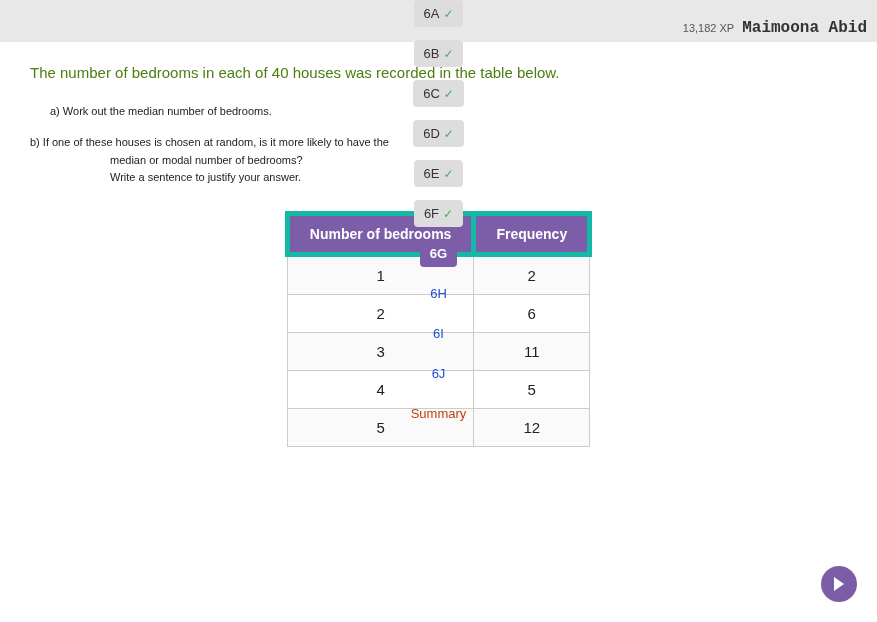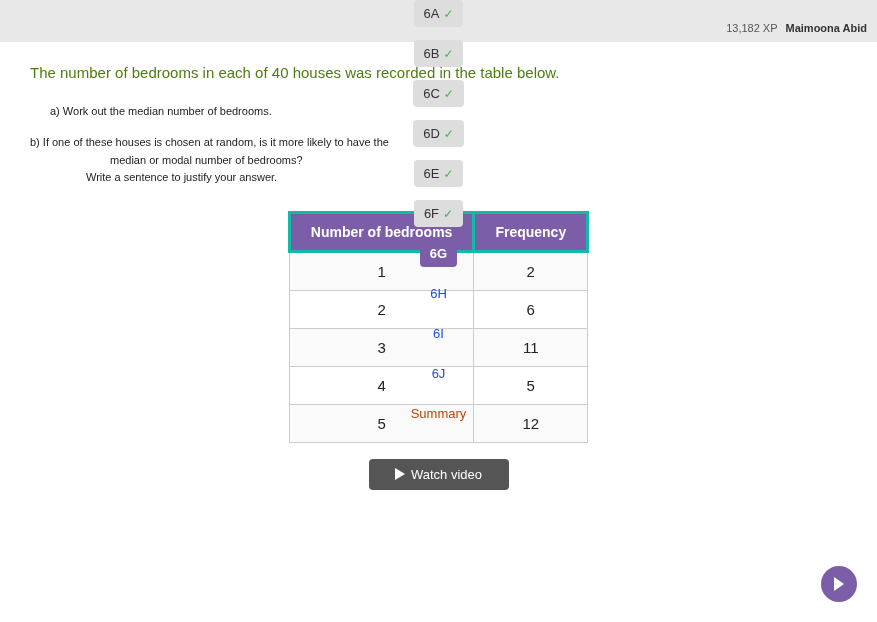--- a/index.html
+++ b/index.html
@@ -39,22 +39,23 @@
       margin-top: 16px;
     }
 
     .xp-label {
       color: #555;
       font-size: 11px;
     }
 
     .username-label {
       color: #333;
-      font-size: 11px;
+      font-size: 16px;
       font-weight: bold;
+      font-family: Liberation Mono, monospace;
     }
 
     .nav-tab {
       display: flex;
       align-items: center;
       padding: 6px 10px;
       border-radius: 4px;
       cursor: pointer;
       font-size: 13px;
       color: #333;
@@ -140,21 +141,21 @@
       min-width: 280px;
     }
 
     table thead tr th {
       background: #7b5ea7;
       color: #fff;
       font-size: 14px;
       font-weight: bold;
       padding: 10px 20px;
       text-align: center;
-      border: 3px solid #14b8a6;
+      border: 5px solid #14b8a6;
     }
 
     table tbody tr td {
       background: #fff;
       color: #222;
       font-size: 15px;
       padding: 10px 20px;
       text-align: center;
       border: 1px solid #ccc;
     }
@@ -275,21 +276,21 @@
     <span>The number of bedrooms in each of 40 houses was recorded in the table below.</span>
   </div>
 
   <div class="sub-question sub-question-indent">
     <span>a) Work out the median number of bedrooms.</span>
   </div>
 
   <div class="sub-question">
     <span>b) If one of these houses is chosen at random, is it more likely to have the</span><br>
     <span style="margin-left:80px;margin-top:12px;">median or modal number of bedrooms?</span><br>
-    <span style="margin-left:56px;text-align:right;">Write a sentence to justify your answer.</span>
+    <span style="margin-left:80px;text-align:right;">Write a sentence to justify your answer.</span>
   </div>
 
 
   <div class="table-container">
     <table>
       <thead>
         <tr>
           <th>Number of bedrooms</th>
           <th>Frequency</th>
         </tr>
@@ -312,21 +313,15 @@
             <td>5</td>
           </tr>
           <tr>
             <td>5</td>
             <td>12</td>
           </tr>
         </tbody>
     </table>
   </div>
 
-  <div class="bottom-area">
-    <button class="watch-video-btn">
-      <span class="play-icon"></span>
-      <span>Watch video</span>
-    </button>
-  </div>
 </div>
 
 <div class="arrow-right"></div>
 
 </body></html>

